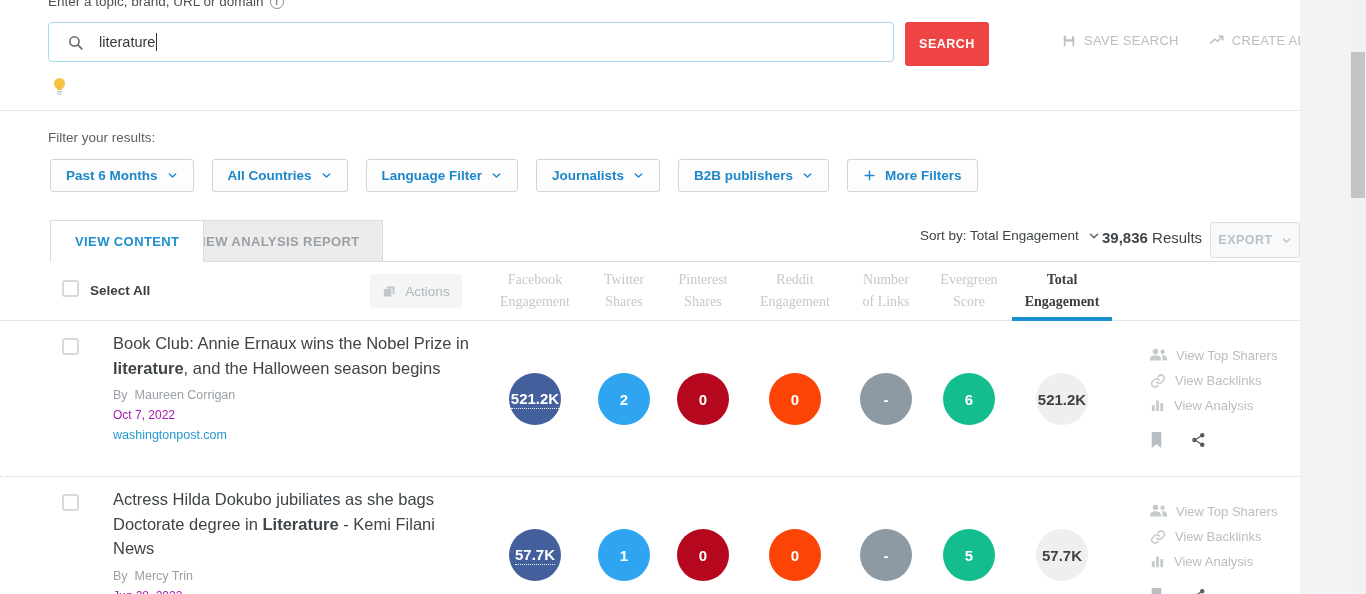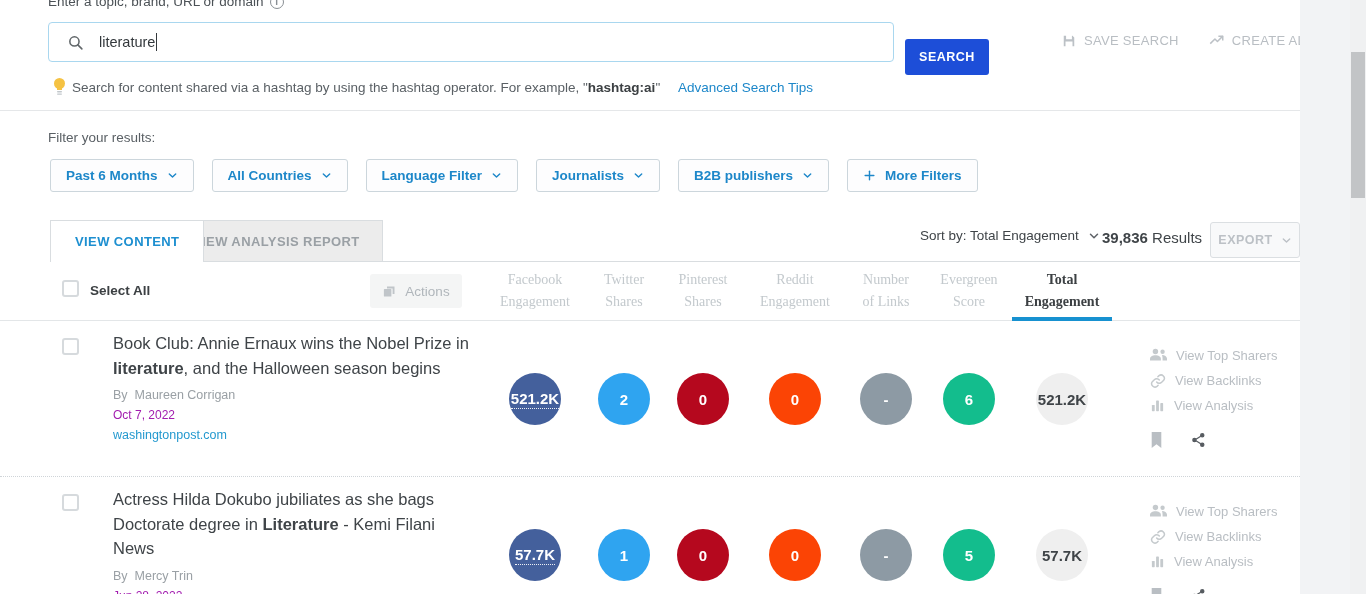--- a/index.html
+++ b/index.html
@@ -17,21 +17,21 @@
   .scroll-track { position:absolute; left:1350px; top:0; width:16px; height:594px; background:#f0f1f2; }
   .scroll-thumb { position:absolute; left:1351px; top:52px; width:14px; height:146px; background:#c2c4c6; }
 
   
   .search-label { position:absolute; left:48px; top:-6px; font-size:13.5px; color:#4b5156; display:flex; align-items:center; gap:6px; }
   .info-icon { display:inline-flex; width:14px; height:14px; border:1px solid #898f94; border-radius:50%; color:#898f94; font-size:10px; align-items:center; justify-content:center; font-weight:700; }
   .search-box { position:absolute; left:48px; top:22px; width:846px; height:40px; background:#fff; border:1px solid #a9d7ef; border-radius:4px; display:flex; align-items:center; padding-left:18px; }
   .search-box svg { margin-right:15px; }
   .search-text { font-size:14.5px; color:#33383c; }
   .caret { display:inline-block; width:1px; height:18px; background:#33383c; margin-left:1px; vertical-align:middle; }
-  .search-btn { position:absolute; left:905px; top:22px; width:84px; height:36px; background:#1d4ed8; border:none; border-radius:3px; color:#fff; font-family:inherit; font-size:12.5px; font-weight:700; letter-spacing:.5px; cursor:pointer;margin-top:17px; }
+  .search-btn { position:absolute; left:905px; top:22px; width:84px; height:44px; background:#ef4444; border:none; border-radius:3px; color:#fff; font-family:inherit; font-size:12.5px; font-weight:700; letter-spacing:.5px; cursor:pointer; }
   .top-actions { position:absolute; left:1062px; top:33px; display:flex; gap:30px; }
   .top-action { display:flex; align-items:center; gap:8px; color:#b9bec3; font-size:13px; letter-spacing:.3px; cursor:pointer; }
 
   .hint-bulb { position:absolute; left:53px; top:77px; }
   .hint-text { position:absolute; left:72px; top:80px; font-size:13.5px; color:#5a6065; }
   .hint-text b { color:#3c4043; }
   .hint-link { color:#1d87c9; margin-left:14px; cursor:pointer; }
   .section-divider { position:absolute; left:0; top:110px; width:1300px; height:1px; background:#e5e7e9; }
 
   
@@ -114,24 +114,20 @@
       <span>CREATE ALERT</span>
     </div>
   </div>
 
   <svg class="hint-bulb" width="13" height="19" viewBox="0 0 13 19">
       <circle cx="6.5" cy="6.5" r="5.5" fill="#f5c243"></circle>
       <path d="M4 10.5h5v2.5H4z" fill="#f5c243"></path>
       <rect x="4" y="14" width="5" height="1.4" rx=".7" fill="#c2c7cb"></rect>
       <rect x="4" y="16.4" width="5" height="1.4" rx=".7" fill="#c2c7cb"></rect>
     </svg>
-  <div class="hint-text">
-    <span>Search for content shared via a hashtag by using the hashtag operator. For example, "</span><b>hashtag:ai</b><span>"</span>
-    <span class="hint-link">Advanced Search Tips</span>
-  </div>
   <div class="section-divider"></div>
 
   <div class="filter-label">Filter your results:</div>
   <div class="chips" id="chips">
       <div class="chip">
         <span>Past 6 Months</span>
         <svg width="11" height="11" viewBox="0 0 24 24" fill="none" stroke="#1d87c9" stroke-width="3" stroke-linecap="round" stroke-linejoin="round">
           <polyline points="5 8.5 12 15.5 19 8.5"></polyline>
         </svg>
       </div>

